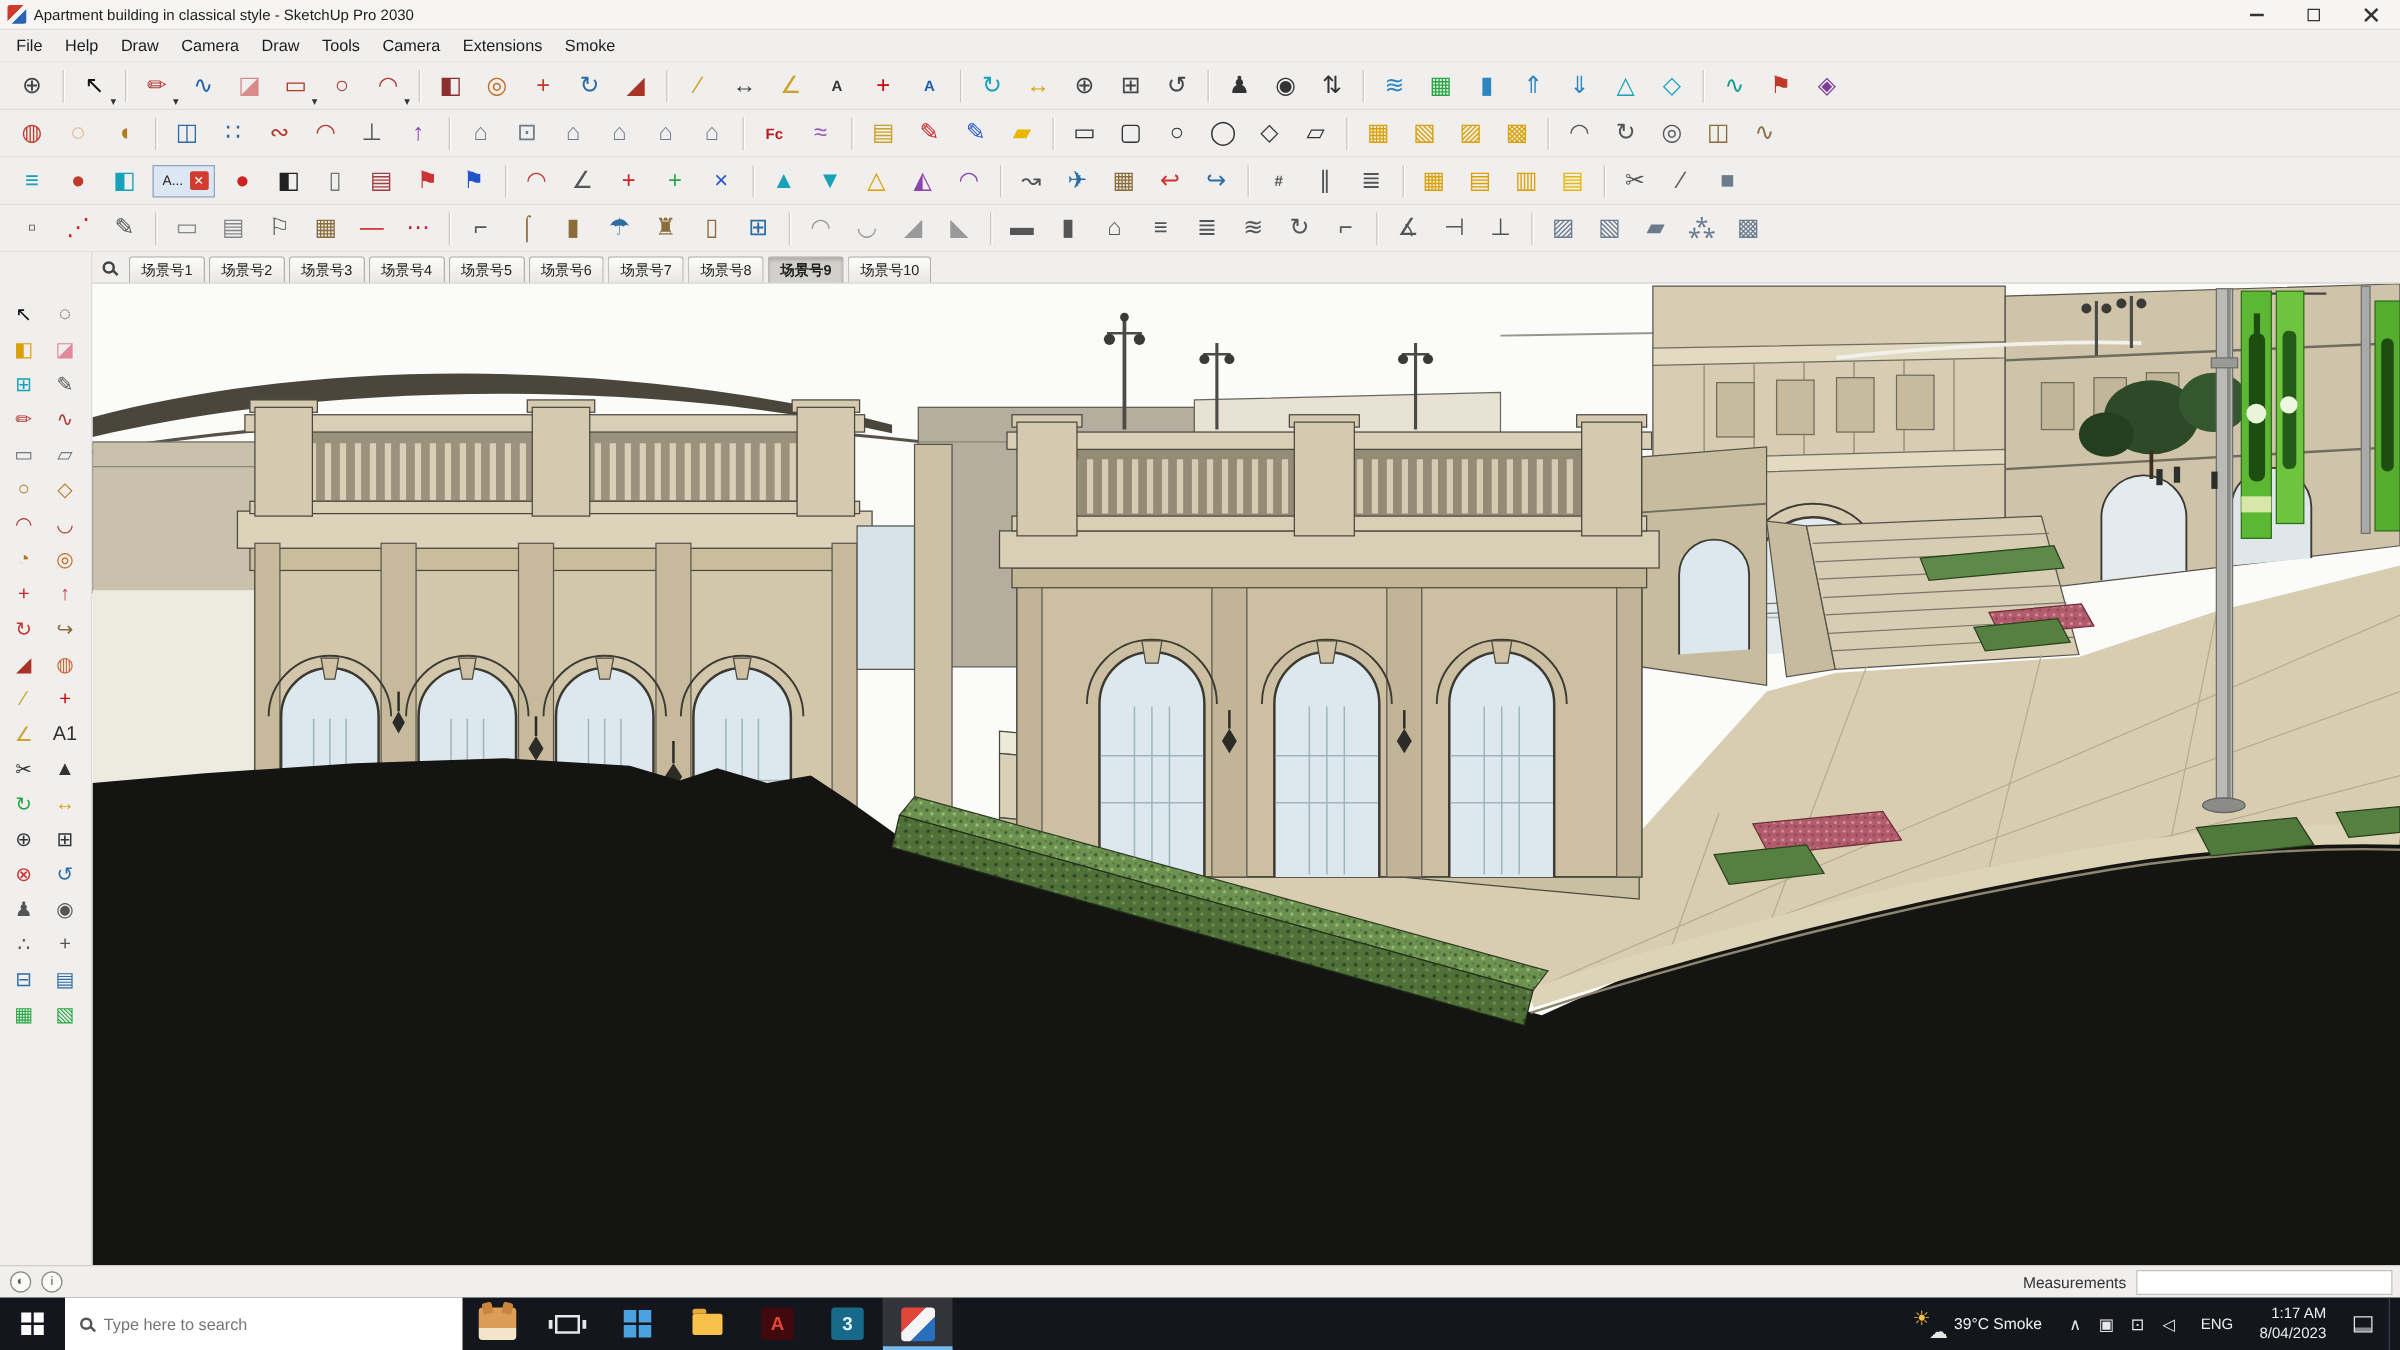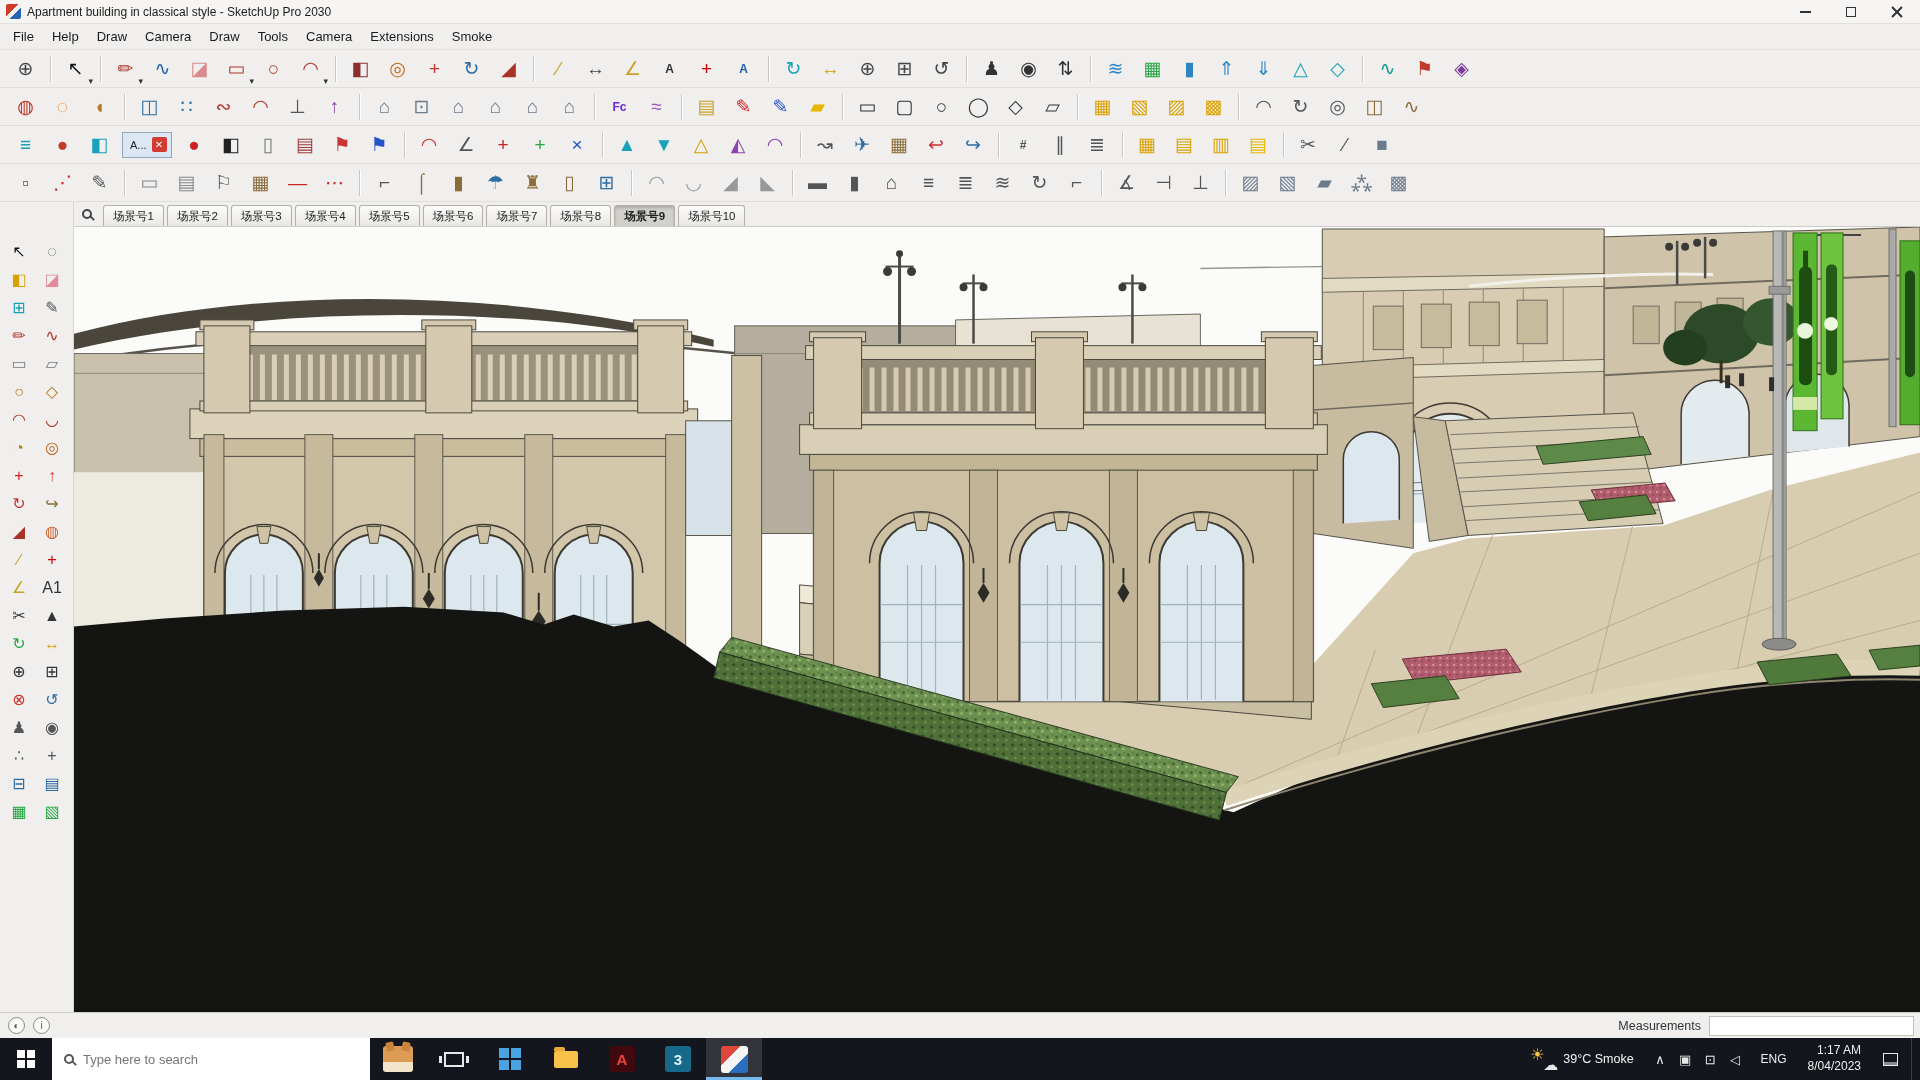--- a/index.html
+++ b/index.html
@@ -324,21 +324,21 @@
         <span class="g" style="color: rgb(107, 123, 140);">⌂</span>
       </span>
       <span class="ico">
         <span class="g" style="color: rgb(107, 123, 140);">⌂</span>
       </span>
       <span class="ico">
         <span class="g" style="color: rgb(107, 123, 140);">⌂</span>
       </span>
       <span class="tsep"></span>
       <span class="ico">
-        <span class="g astext" style="color: #6d28d9;">Fc</span>
+        <span class="g astext" style="color: #b91c1c;">Fc</span>
       </span>
       <span class="ico">
         <span class="g" style="color: rgb(155, 89, 182);">≈</span>
       </span>
       <span class="tsep"></span>
       <span class="ico">
         <span class="g" style="color: rgb(201, 162, 39);">▤</span>
       </span>
       <span class="ico">
         <span class="g" style="color: rgb(204, 34, 34);">✎</span>

